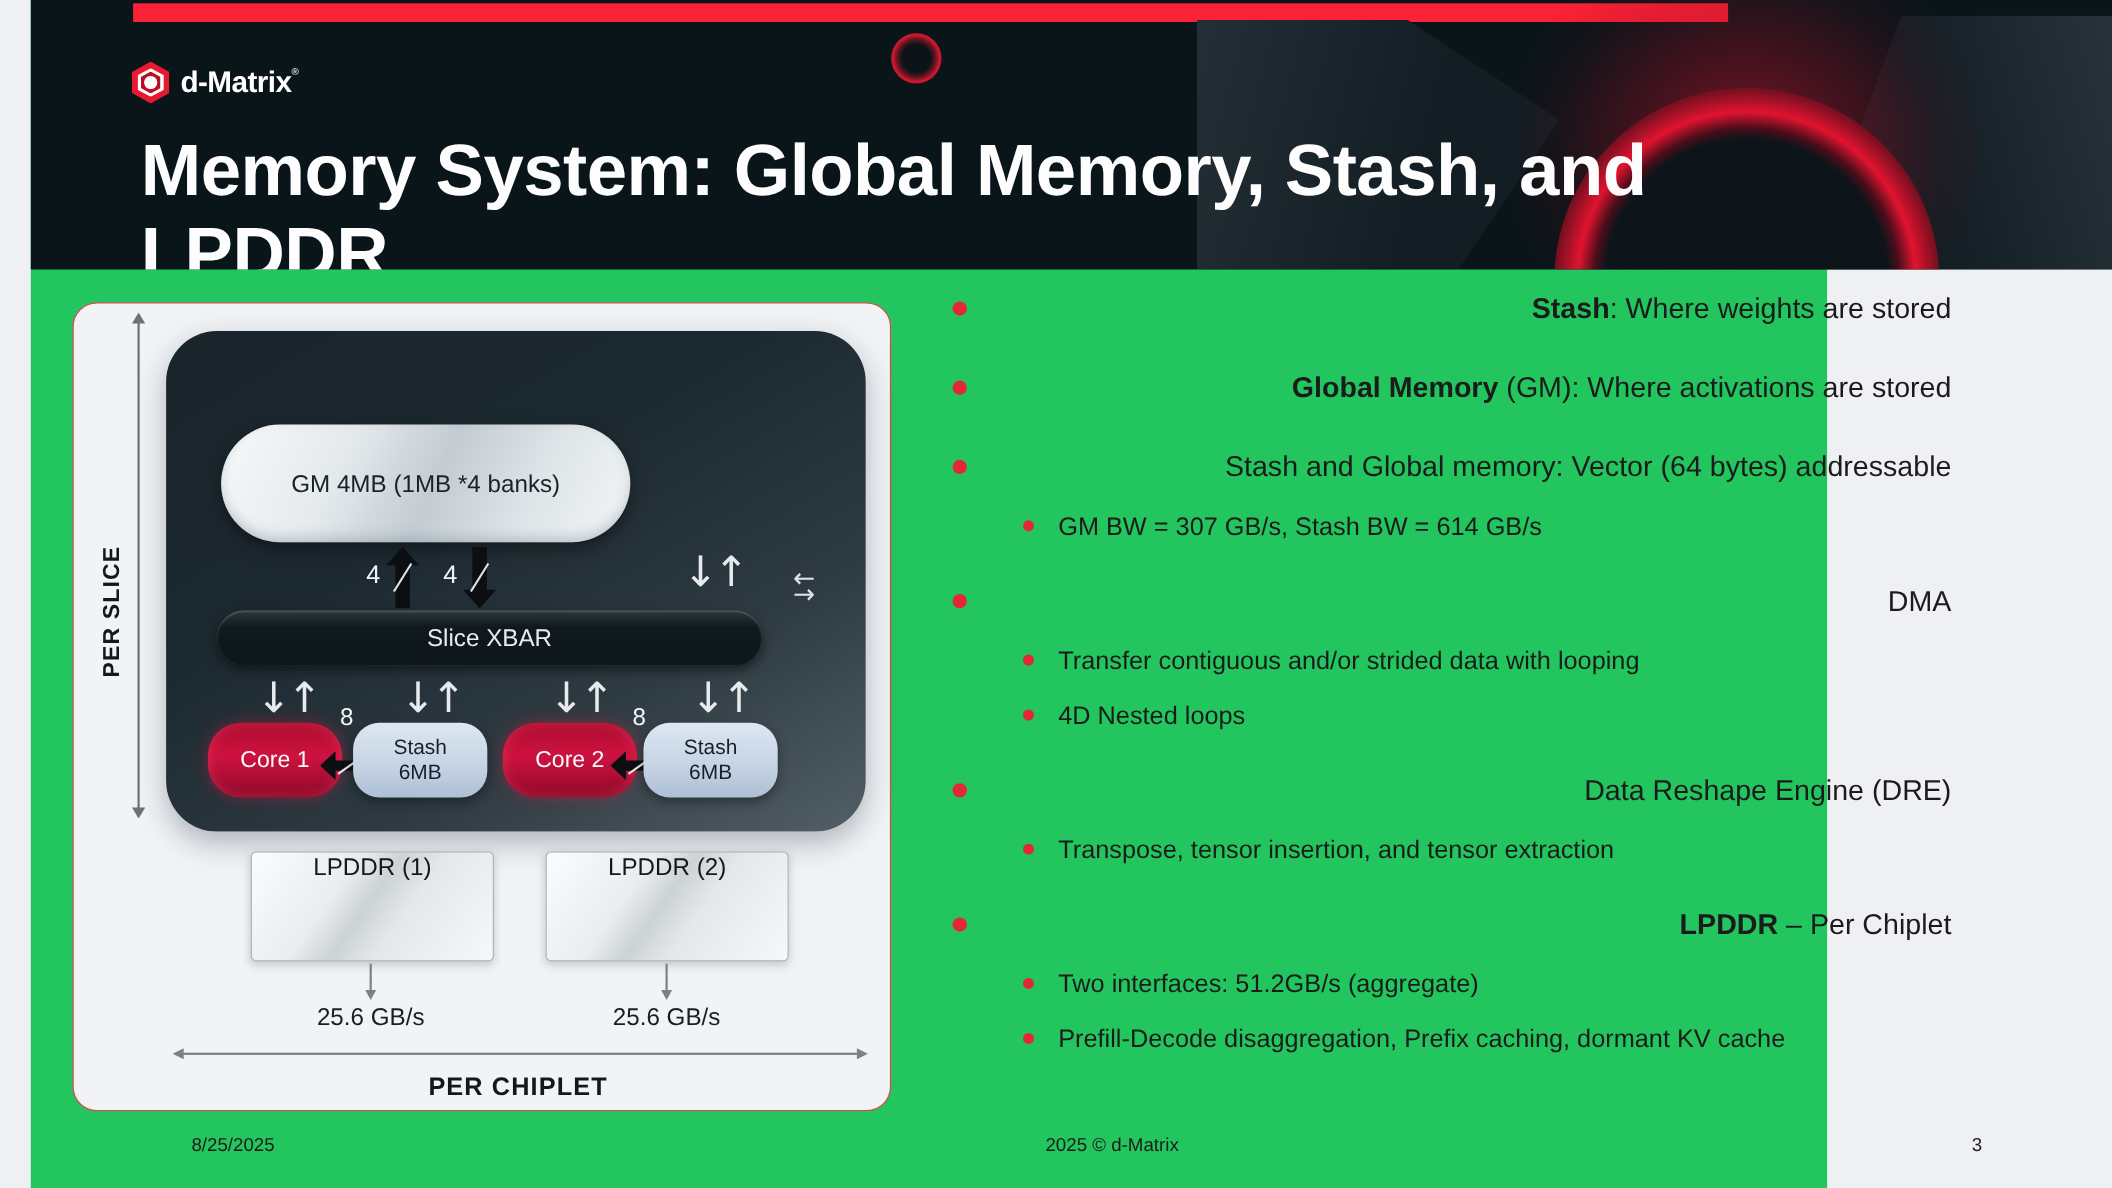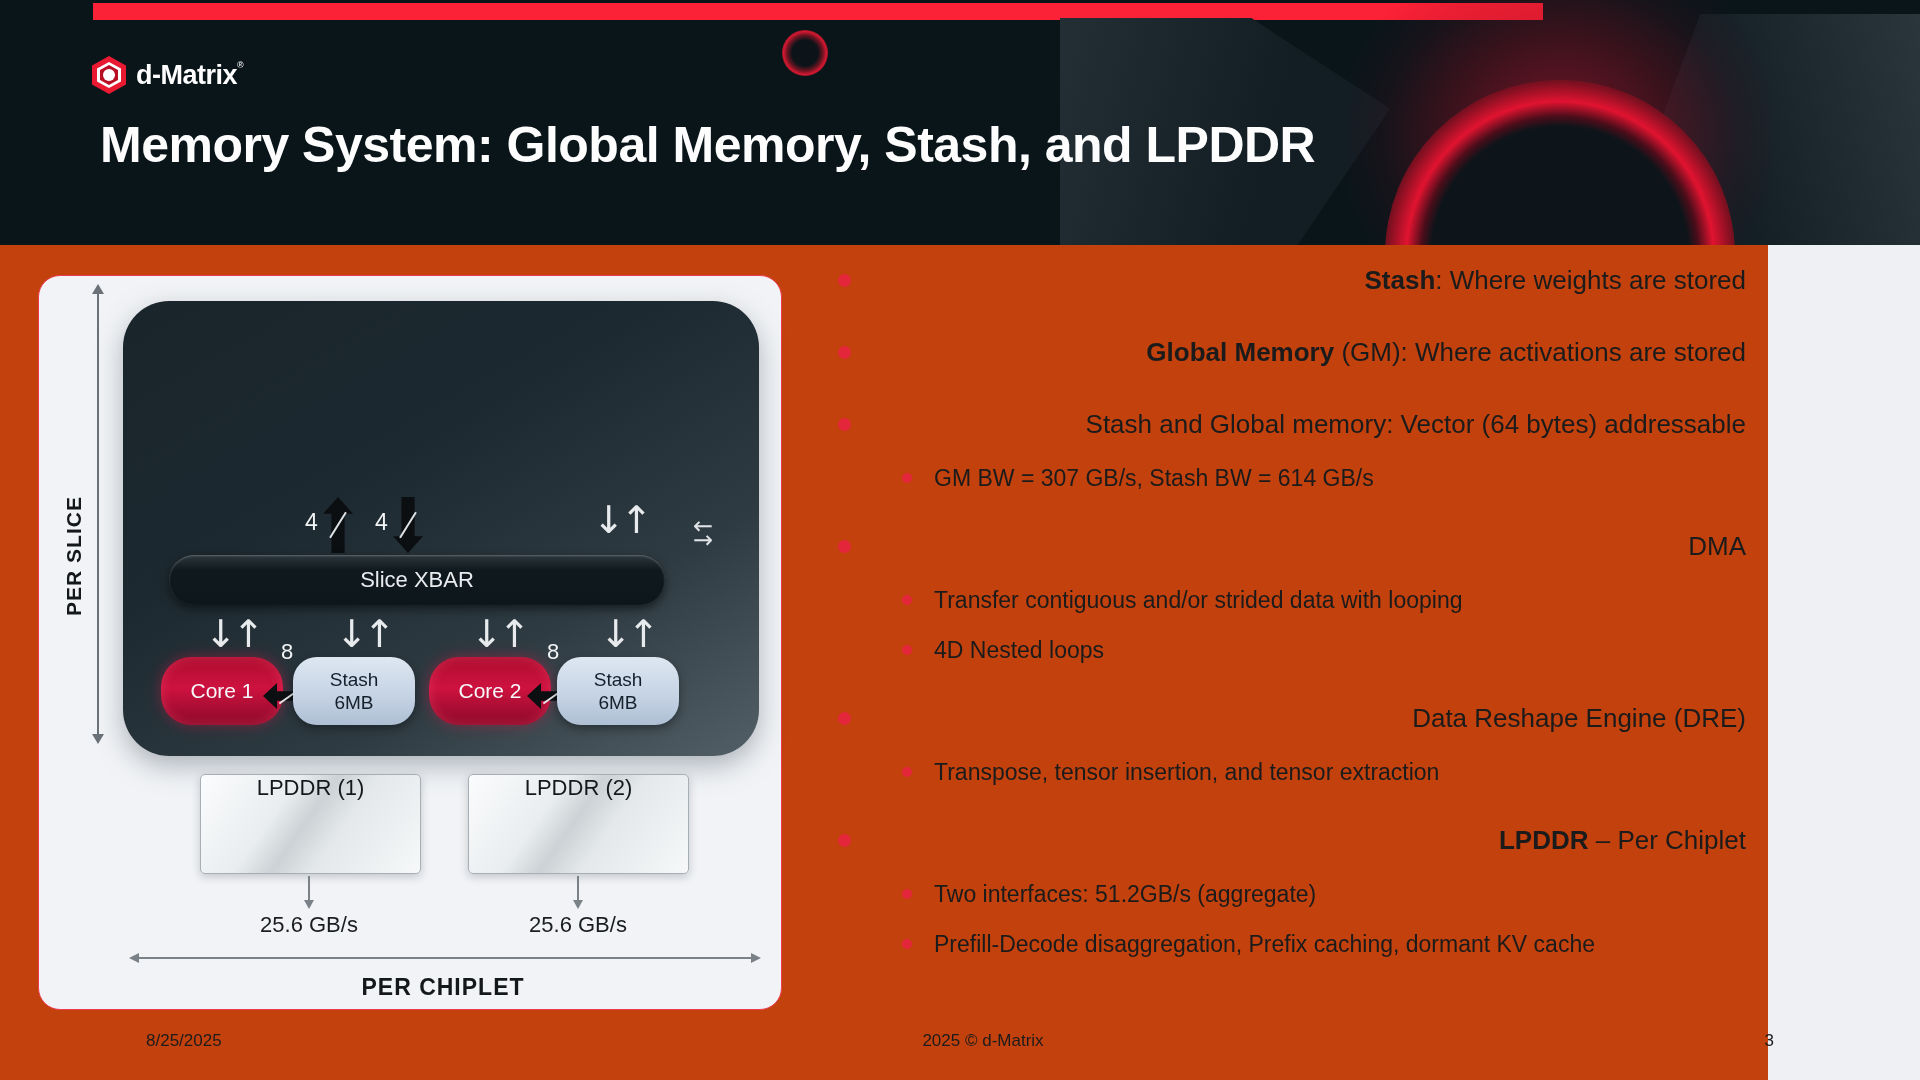--- a/index.html
+++ b/index.html
@@ -1,18 +1,18 @@
 <!DOCTYPE html>
 <html><head>
 <meta charset="utf-8">
 <style>
   html,body{margin:0;padding:0;background:#eef0f3;width:1920px;height:1080px;overflow:hidden;
     font-family:"Liberation Sans","DejaVu Sans",sans-serif;}
   .abs{position:absolute;}
-  #slide{position:relative;width:1768px;height:1080px;background:#c2410c;}
+  #slide{position:relative;width:1633px;height:1080px;background:#22c55e;margin-left:28px;}
 
   
   #header{left:0;top:0;width:1920px;height:245px;background:#0a151a;overflow:hidden;}
   #red-top-bar{left:93px;top:3px;width:1450px;height:17px;background:#fb2136;}
   #logo{left:92px;top:56px;height:38px;display:flex;align-items:center;}
   .hexa{position:relative;width:34px;height:38px;}
   .hexa .h1{position:absolute;inset:0;background:#e81930;
     clip-path:polygon(50% 0,100% 25%,100% 75%,50% 100%,0 75%,0 25%);}
   .hexa .h2{position:absolute;left:5px;top:6px;width:24px;height:26px;background:#fff;
     clip-path:polygon(50% 0,100% 25%,100% 75%,50% 100%,0 75%,0 25%);}
@@ -27,21 +27,21 @@
   #facet-a{position:absolute;left:0;top:18px;width:330px;height:227px;
     background:linear-gradient(105deg,#232e35,#121d24 62%);
     clip-path:polygon(0 0,58% 0,100% 40%,72% 100%,0 100%);}
   #facet-b{position:absolute;left:555px;top:14px;width:305px;height:231px;
     background:linear-gradient(255deg,#2a353c,#131e25 62%);
     clip-path:polygon(28% 0,100% 0,100% 100%,0 100%);}
   #glow{position:absolute;left:290px;top:-50px;width:420px;height:340px;
     background:radial-gradient(ellipse at 50% 55%, rgba(215,20,48,.55) 0%, rgba(150,12,32,.32) 40%, rgba(110,10,26,.12) 60%, transparent 75%);}
   #big-ring{position:absolute;left:325px;top:80px;width:350px;height:350px;border-radius:50%;
     background:radial-gradient(circle at 50% 50%, #0e151a 0 52%, #4b0d1a 56%, #e11330 62%, #7a1020 70%, rgba(120,16,32,0) 78%);}
-  #page-title{left:100px;top:116px;width:1500px;color:#fdfdfd;font-size:50px;font-weight:bold;letter-spacing:-0.5px;}
+  #page-title{left:100px;top:116px;width:1500px;color:#fdfdfd;font-size:66px;font-weight:bold;letter-spacing:-0.5px;}
 
   
   #panel{left:38px;top:275px;width:742px;height:733px;background:#f1f3f6;
     border:1.5px solid #ee3a50;border-radius:22px;}
   #per-slice-line{left:58px;top:16px;width:2px;height:444px;background:#6a7177;}
   .vhead{position:absolute;width:0;height:0;border-left:6px solid transparent;border-right:6px solid transparent;}
   #vh-top{left:53px;top:8px;border-bottom:10px solid #6a7177;}
   #vh-bot{left:53px;top:458px;border-top:10px solid #6a7177;}
   #per-slice-label{left:-46px;top:268px;width:162px;text-align:center;transform:rotate(-90deg);
     font-size:21px;font-weight:bold;color:#15181b;letter-spacing:1px;}
@@ -139,20 +139,23 @@
     <div id="page-title" class="abs">Memory System: Global Memory, Stash, and LPDDR</div>
   </div>
 
   <div id="panel" class="abs">
     <div id="per-slice-line" class="abs"></div>
     <div id="vh-top" class="abs vhead"></div>
     <div id="vh-bot" class="abs vhead"></div>
     <div id="per-slice-label" class="abs">PER SLICE</div>
 
     <div id="dark-box" class="abs">
+      <div id="gm-pill" class="abs">
+        <span>GM 4MB (1MB *4 banks)</span>
+      </div>
 
       <span class="busnum abs" style="left:182px;top:208px;">4</span>
       <div class="blk-arrow blk-up" style="left:200px;top:196px;"></div>
       <div class="slash" style="left:214px;top:209px;"></div>
 
       <span class="busnum abs" style="left:252px;top:208px;">4</span>
       <div class="blk-arrow blk-down" style="left:270px;top:196px;"></div>
       <div class="slash" style="left:284px;top:209px;"></div>
 
       <div class="pair" style="left:470px;top:196px;">

